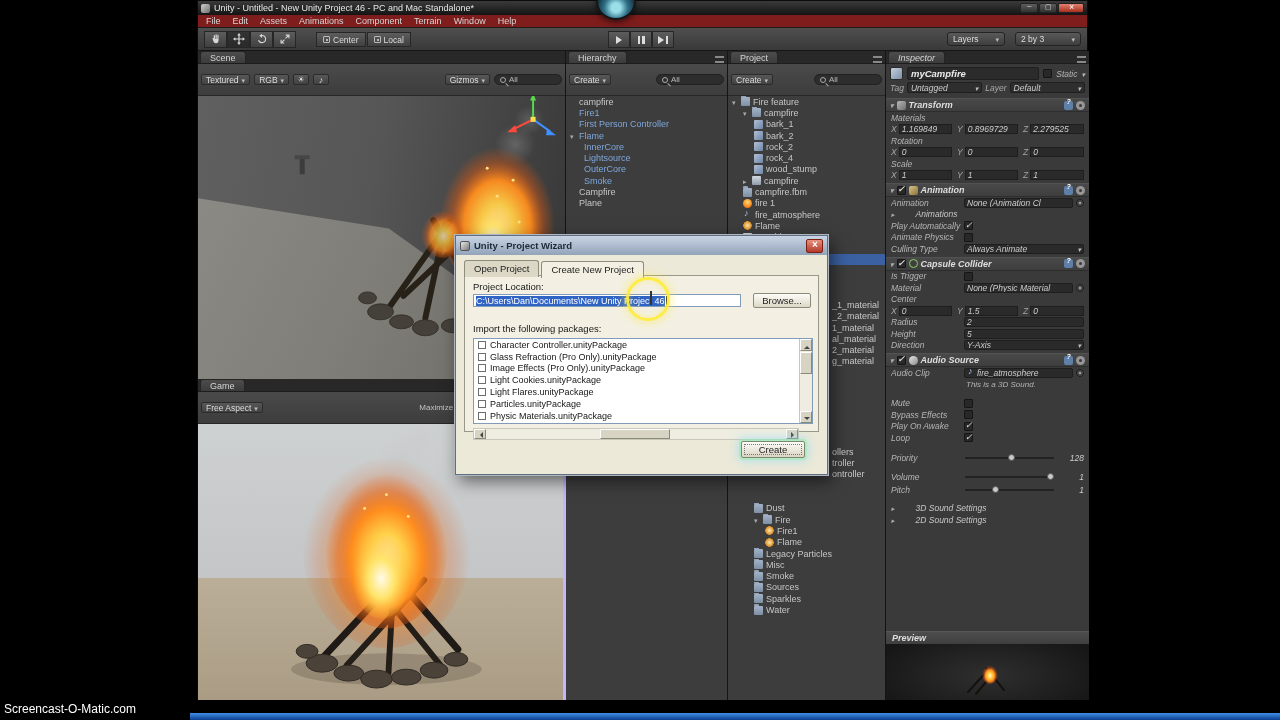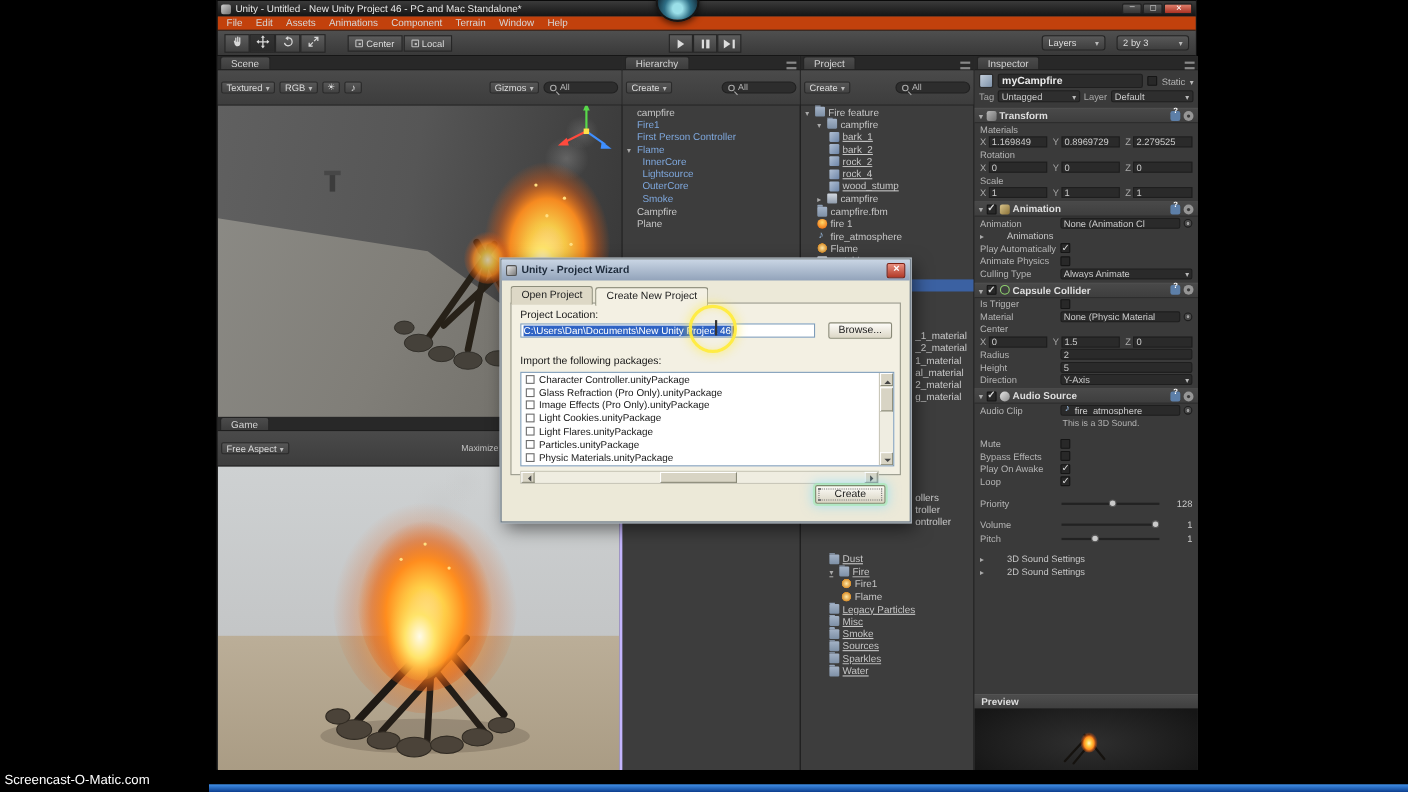--- a/index.html
+++ b/index.html
@@ -12,21 +12,21 @@
   .titlebar { position:absolute; left:0; top:0; right:0; height:14px; background:linear-gradient(#3a3a3a,#141414); display:flex; align-items:center; gap:4px; padding:0 3px; }
   .ulogo { width:9px; height:9px; background:linear-gradient(135deg,#cfcfcf,#6f6f6f); border-radius:2px; flex:none; }
   .tb-title { font-size:9px; color:#e8e8e8; white-space:nowrap; }
   .winbtns { margin-left:auto; display:flex; gap:1px; }
   .winbtn { width:18px; height:10px; background:linear-gradient(#5c5c5c,#333); border:1px solid #222; border-radius:2px; position:relative; }
   .winbtn.min::after { content:"–"; position:absolute; left:6px; top:-3px; font-size:8px; color:#ddd; }
   .winbtn.max::after { content:"▢"; position:absolute; left:5px; top:-1px; font-size:7px; color:#ddd; }
   .winbtn.close { width:26px; background:linear-gradient(#e0816e,#a92f20); }
   .winbtn.close::after { content:"×"; position:absolute; left:10px; top:-2px; font-size:9px; color:#fff; }
 
-  .menubar { position:absolute; left:0; top:14px; right:0; height:13px; background:#c2410c; border-bottom:1px solid #1b1b1b; display:flex; align-items:center; padding-left:2px; }
+  .menubar { position:absolute; left:0; top:14px; right:0; height:13px; background:#7f1d1d; border-bottom:1px solid #1b1b1b; display:flex; align-items:center; padding-left:2px; }
   .menu-item { padding:0 6px; font-size:9px; color:#d6d6d6; }
 
   .maintb { position:absolute; left:0; top:27px; right:0; height:23px; background:linear-gradient(#4f4f4f,#393939); border-bottom:1px solid #161616; }
   .toolgrp { position:absolute; left:6px; top:3px; display:flex; }
   .toolbtn { width:23px; height:17px; background:linear-gradient(#5d5d5d,#404040); border:1px solid #262626; display:flex; align-items:center; justify-content:center; }
   .toolbtn.active { background:linear-gradient(#333,#2a2a2a); }
   .toolbtn svg { width:12px; height:12px; }
   .pivotgrp { position:absolute; left:118px; top:4px; display:flex; gap:1px; }
   .pvbtn { height:15px; padding:0 6px; background:linear-gradient(#5d5d5d,#404040); border:1px solid #262626; display:flex; align-items:center; gap:3px; font-size:8.5px; color:#ddd; }
   .pvic { width:7px; height:7px; border:1px solid #bbb; border-radius:1px; position:relative; }
@@ -67,21 +67,21 @@
   .sc-floor { position:absolute; inset:0; background:linear-gradient(115deg,#8d8c87 0%,#807e78 50%,#6b6963 100%); clip-path:polygon(0 34%,52% 44%,100% 86%,100% 100%,0 100%); }
   .gm-sky { position:absolute; inset:0; background:linear-gradient(#ced1d2,#c3c5c6 55%,#bec0c1); }
   .gm-ground { position:absolute; left:0; right:0; top:52%; bottom:0; background:linear-gradient(#bbae98,#a79981); }
   .artsvg { position:absolute; inset:0; width:100%; height:100%; }
 
   
   .trow { height:11.3px; display:flex; align-items:center; font-size:9px; color:#c6c6c6; padding-left:4px; white-space:nowrap; overflow:hidden; }
   .trow .exp { width:9px; flex:none; }
   .trow.blue { color:#7ea7dc; }
   .h-ind1 { padding-left:18px; }
-  .p-ind1 { padding-left:15px; } .p-ind2 { padding-left:26px;text-decoration:underline; } .p-ind3 { padding-left:37px; }
+  .p-ind1 { padding-left:15px; } .p-ind2 { padding-left:26px; } .p-ind3 { padding-left:37px; }
   .trow.sel { background:#3b61a2; color:#fff; }
   .trow.frag { padding-left:104px; color:#c9c9c9; }
   .ic { width:9px; height:9px; margin-right:3px; flex:none; border-radius:1px; position:relative; }
   .ic.folder { background:linear-gradient(#a3b2c6,#7e90a6); border-radius:1px; }
   .ic.folder::before { content:""; position:absolute; top:-2px; left:0; width:5px; height:2px; background:#93a4ba; border-radius:1px 1px 0 0; }
   .ic.cube { background:linear-gradient(135deg,#b1c0d4,#6e86a8); }
   .ic.model { background:linear-gradient(#d2d8e0,#8f9bab); }
   .ic.tex { background:linear-gradient(#dcdcdc,#9b9b9b); }
   .ic.audio::after { content:"♪"; position:absolute; left:1px; top:-2px; font-size:9px; color:#9fc2e8; }
   .ic.fire { background:radial-gradient(circle at 50% 35%,#ffd96a,#f07818 75%); border-radius:50%; }
@@ -616,21 +616,21 @@
               <span class="ic folder"></span>
               <span>Sparkles</span>
             </div>
           <div class="trow p-ind2">
               <span class="ic folder"></span>
               <span>Water</span>
             </div>
         </div>
       </div>
 
-      <div class="panel" style="left:688px;top:0;width:203px;height:650px;">
+      <div class="panel" style="left:688px;top:0;width:203px;height:650px;font-style:italic;">
         <div class="tabbar">
           <span class="tab">Inspector</span>
           <span class="pmenu"></span>
         </div>
         <div class="insp">
           <div class="ihead">
             <span class="cubeic"></span>
             <span class="iname-box">myCampfire</span>
             <span class="cbx"></span>
             <span style="font-size:8.5px;color:#b5b5b5;">Static</span>

